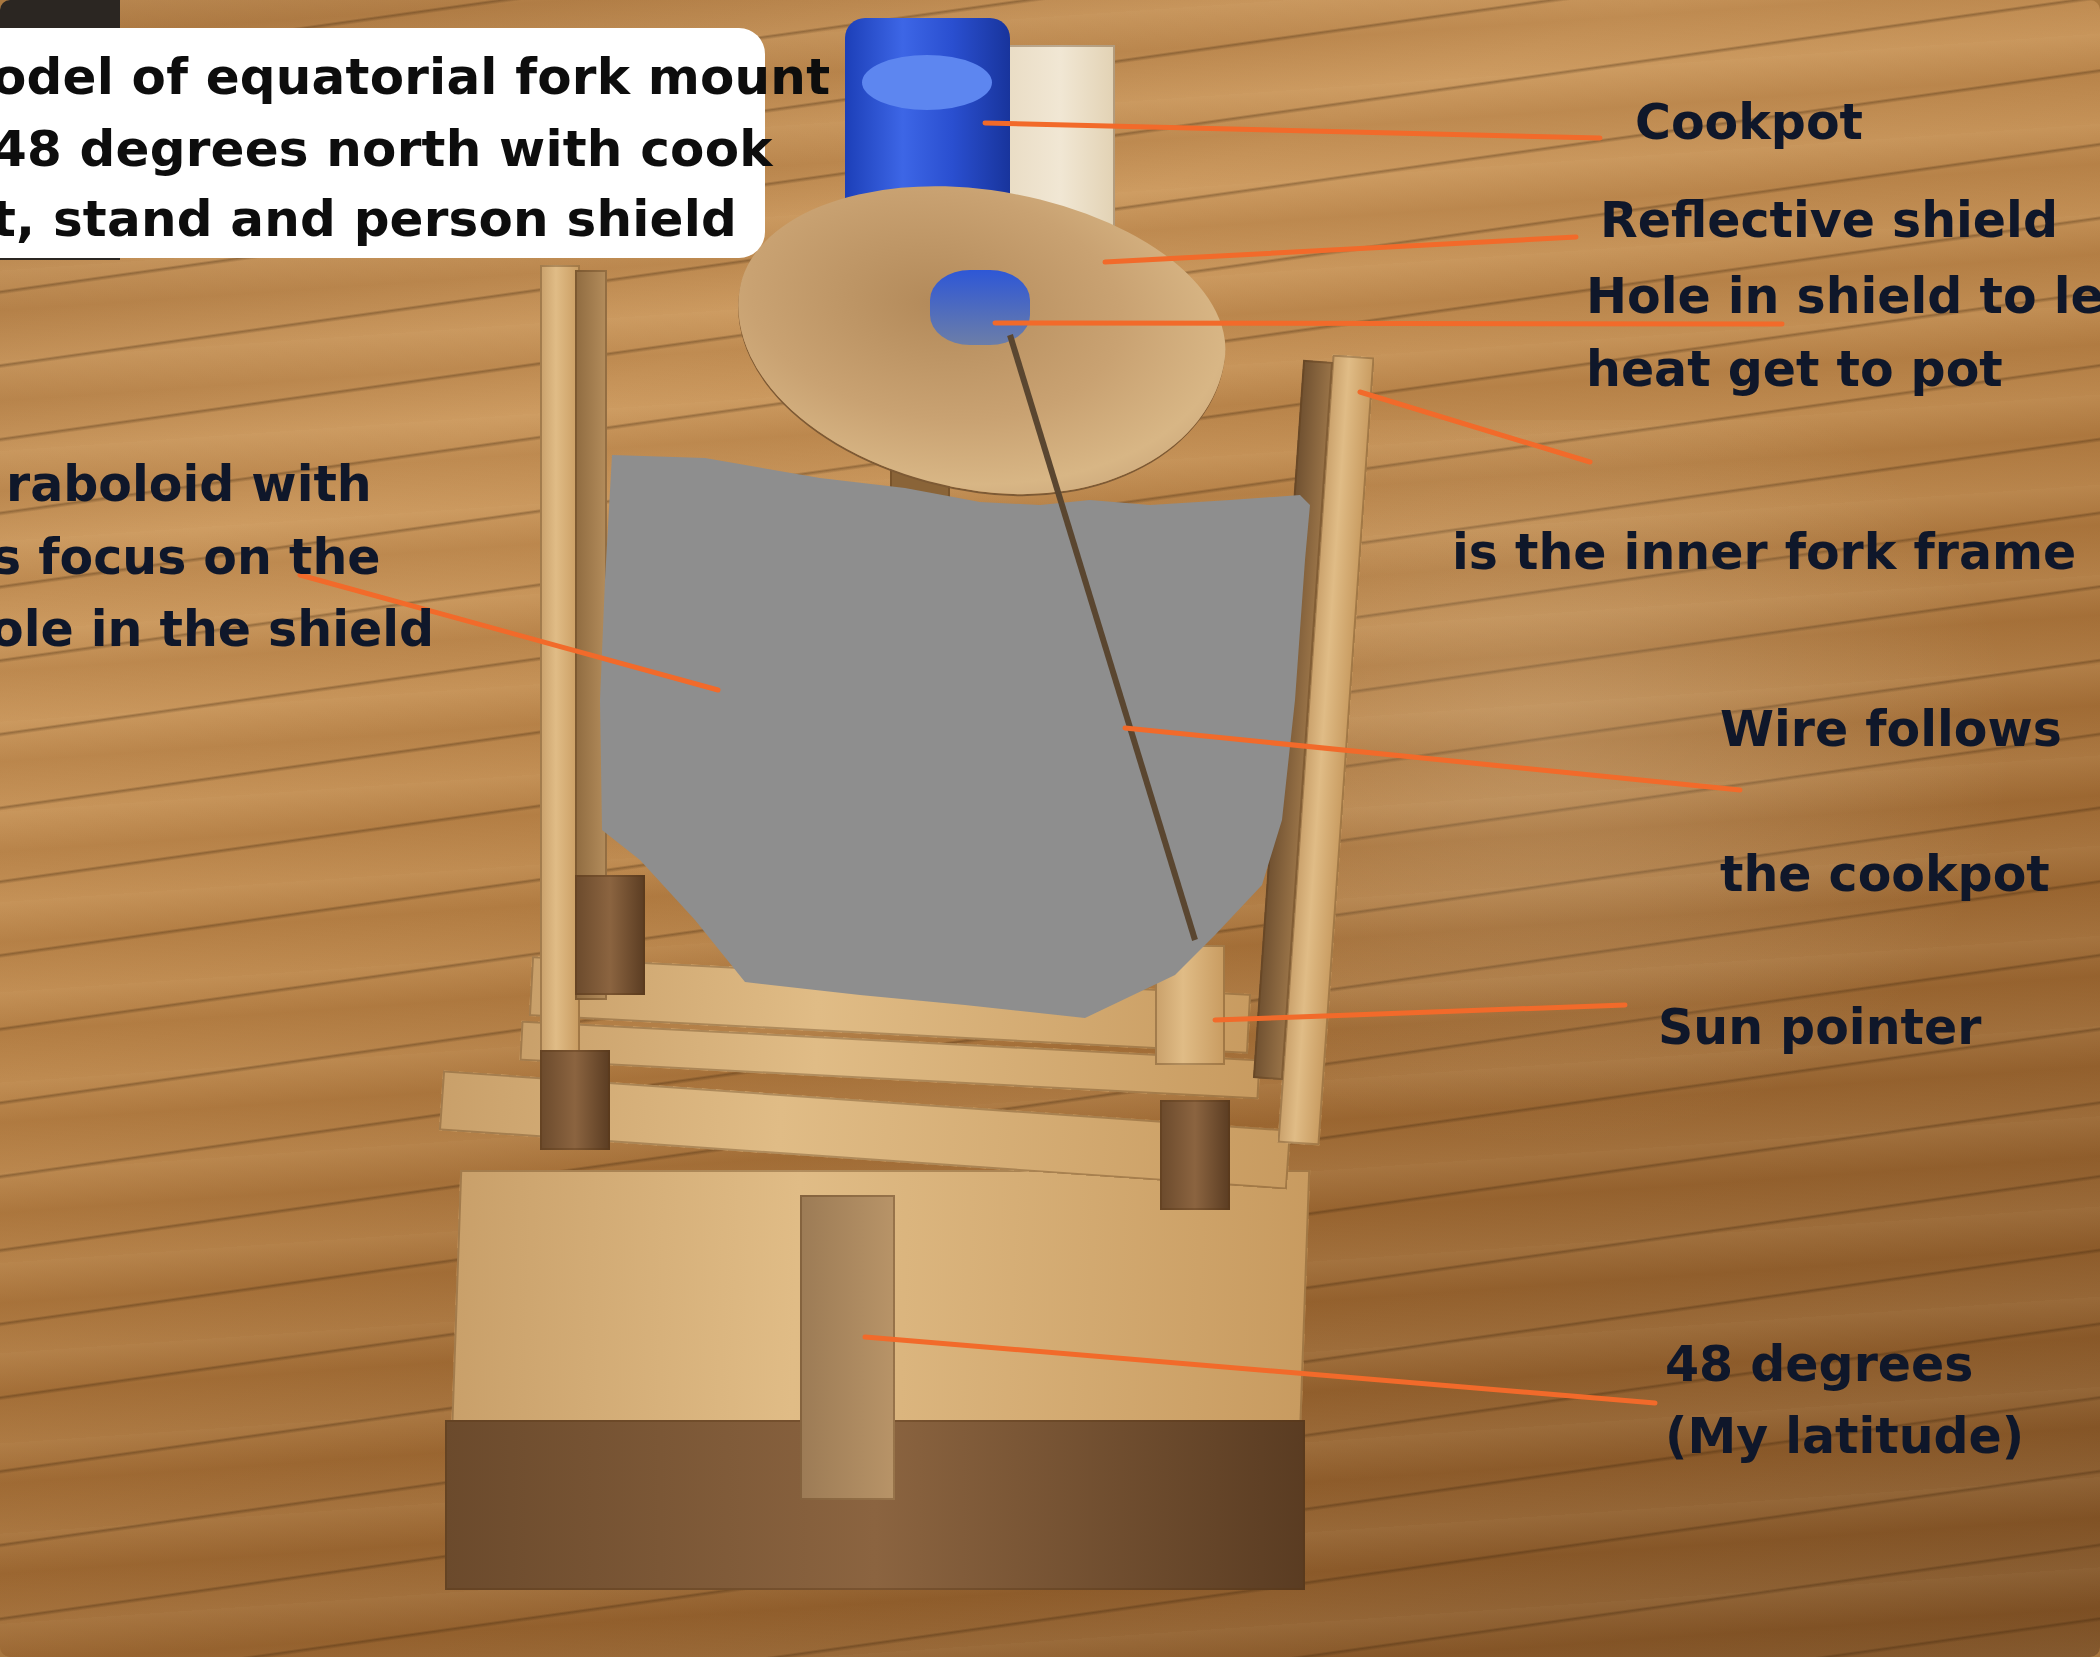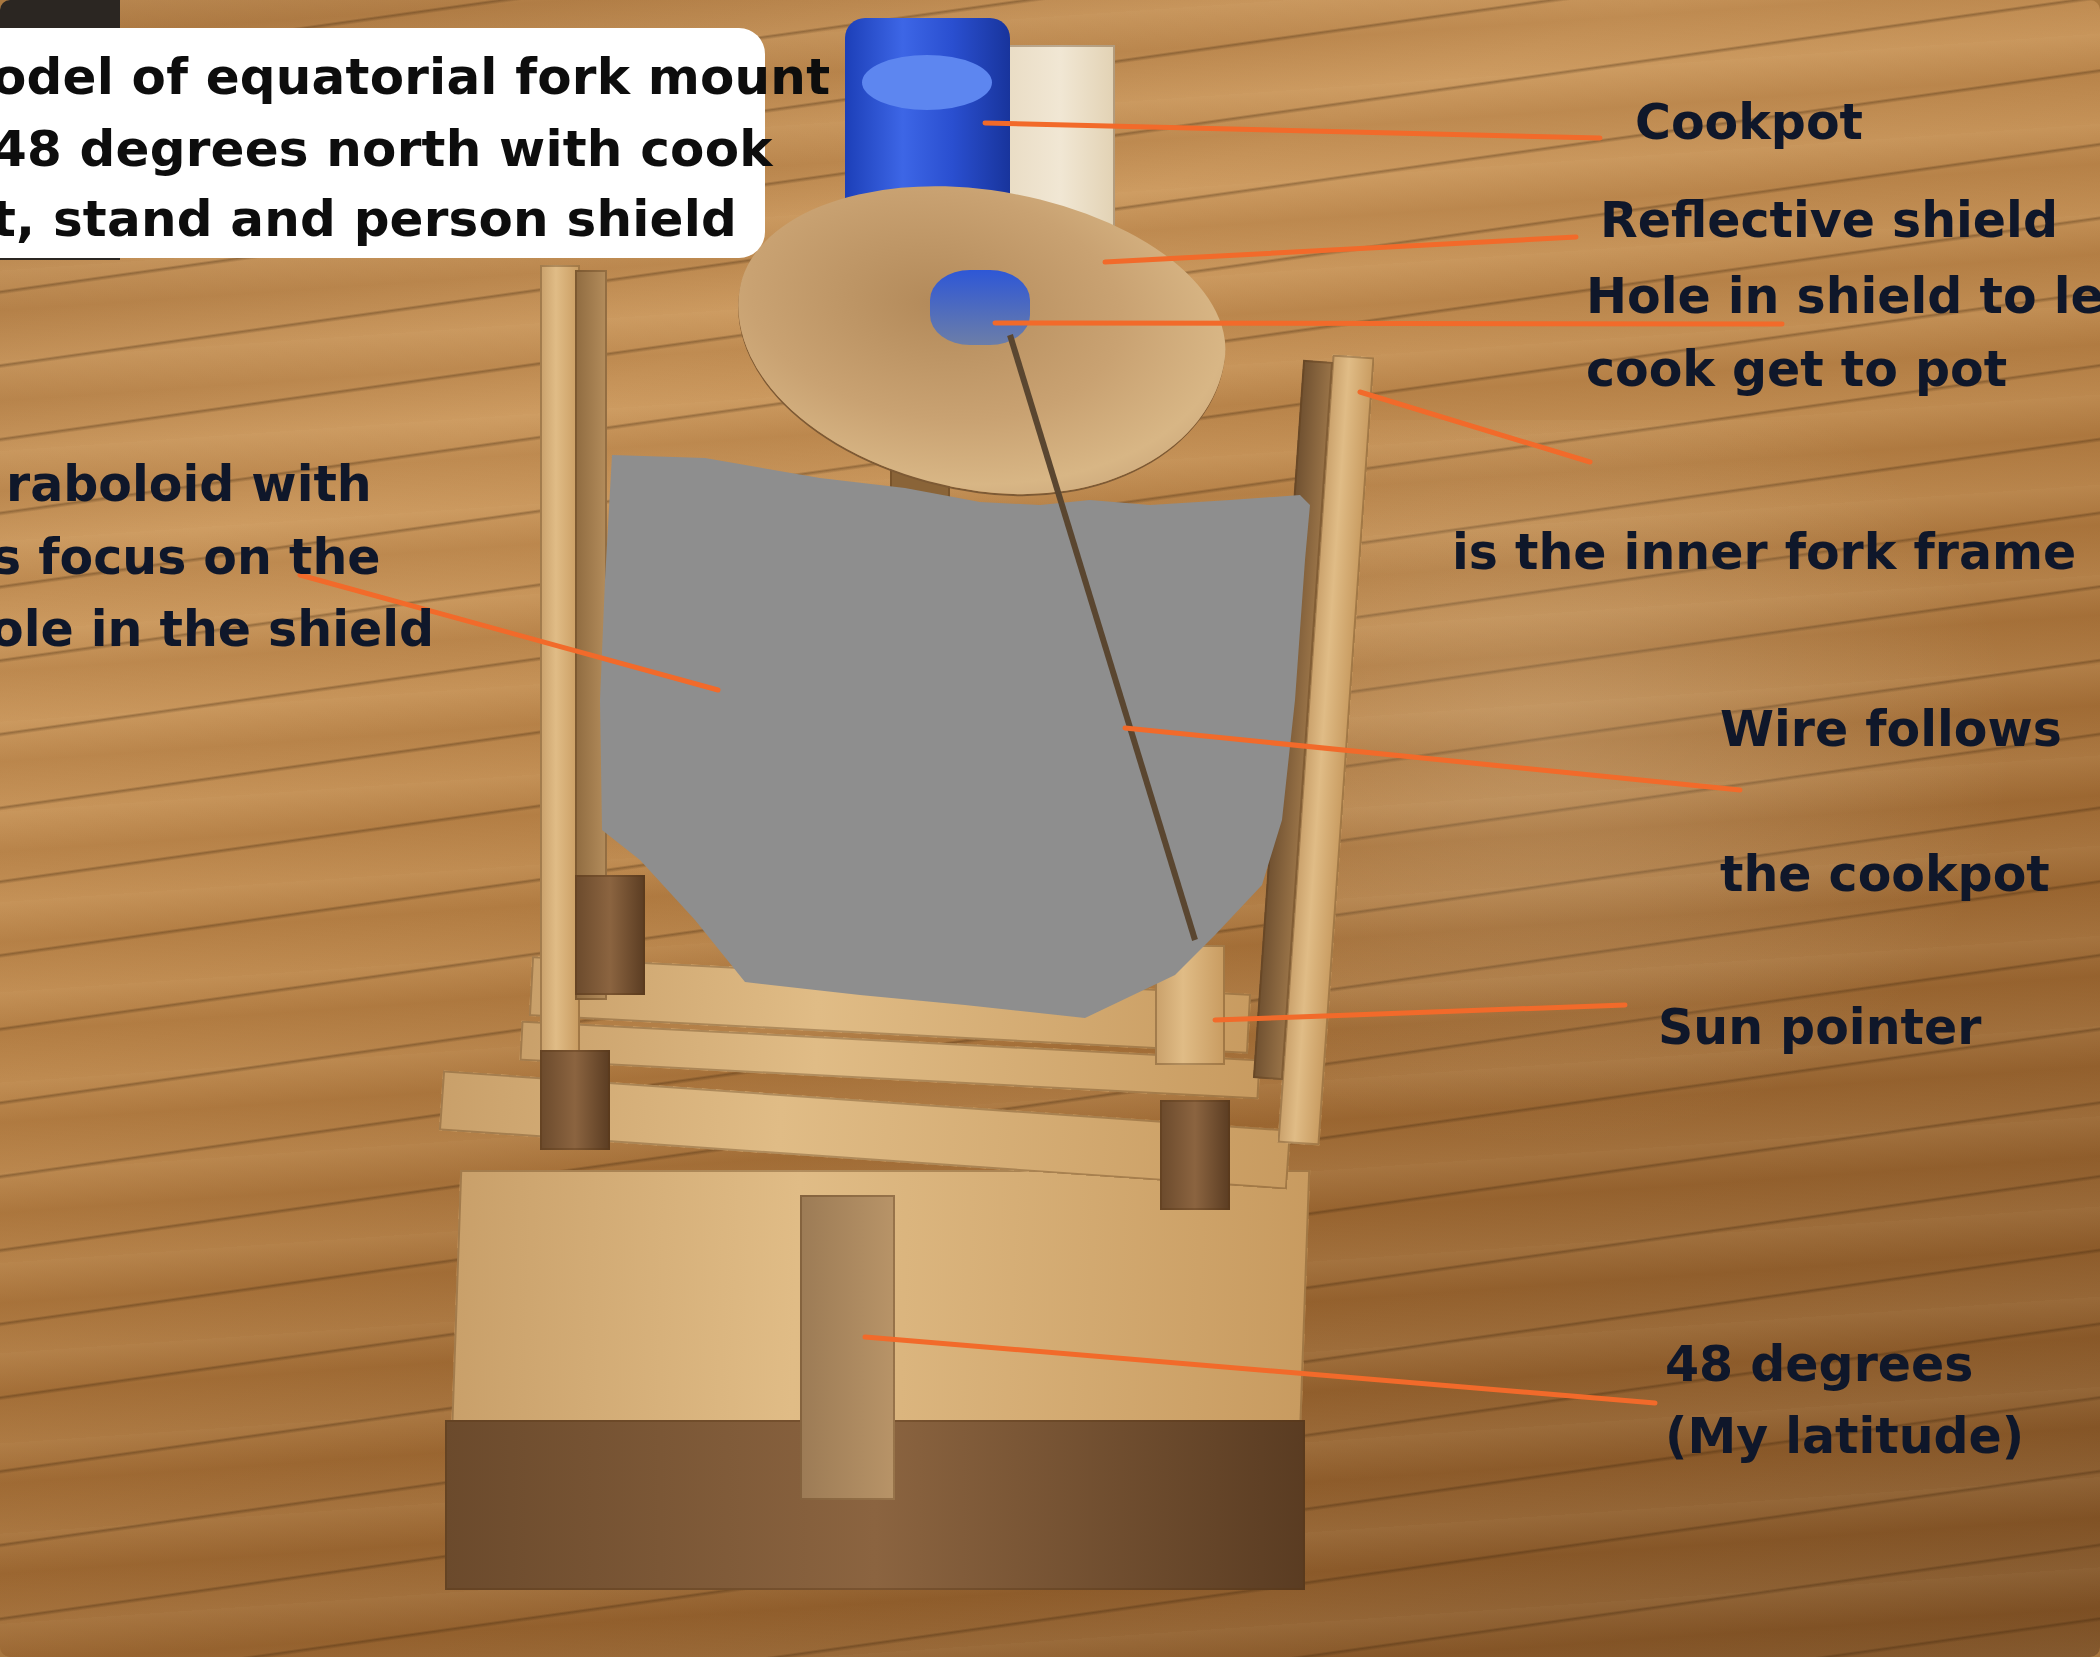--- a/index.html
+++ b/index.html
@@ -91,21 +91,21 @@
     <div class="title-line" style="top:20px;left:22px;">odel of equatorial fork mount</div>
     <div class="title-line" style="top:92px;left:22px;"> 48 degrees north with cook</div>
     <div class="title-line" style="top:162px;left:22px;">t, stand and person shield</div>
   </div>
 
   <div class="label" style="left:1635px;top:98px;">Cookpot</div>
 
   <div class="label" style="left:1600px;top:196px;">Reflective shield</div>
 
   <div class="label" style="left:1586px;top:272px;">Hole in shield to let</div>
-  <div class="label" style="left:1586px;top:345px;">cook get to pot</div>
+  <div class="label" style="left:1586px;top:345px;">heat get to pot</div>
 
   <div class="label" style="left:1452px;top:528px;">is the inner fork frame</div>
 
   <div class="label" style="left:6px;top:460px;">raboloid with</div>
   <div class="label" style="left:-8px;top:533px;">s focus on the</div>
   <div class="label" style="left:-10px;top:605px;">ole in the shield</div>
 
   <div class="label" style="left:1720px;top:705px;">Wire follows</div>
   <div class="label" style="left:1720px;top:850px;">the cookpot</div>
 

